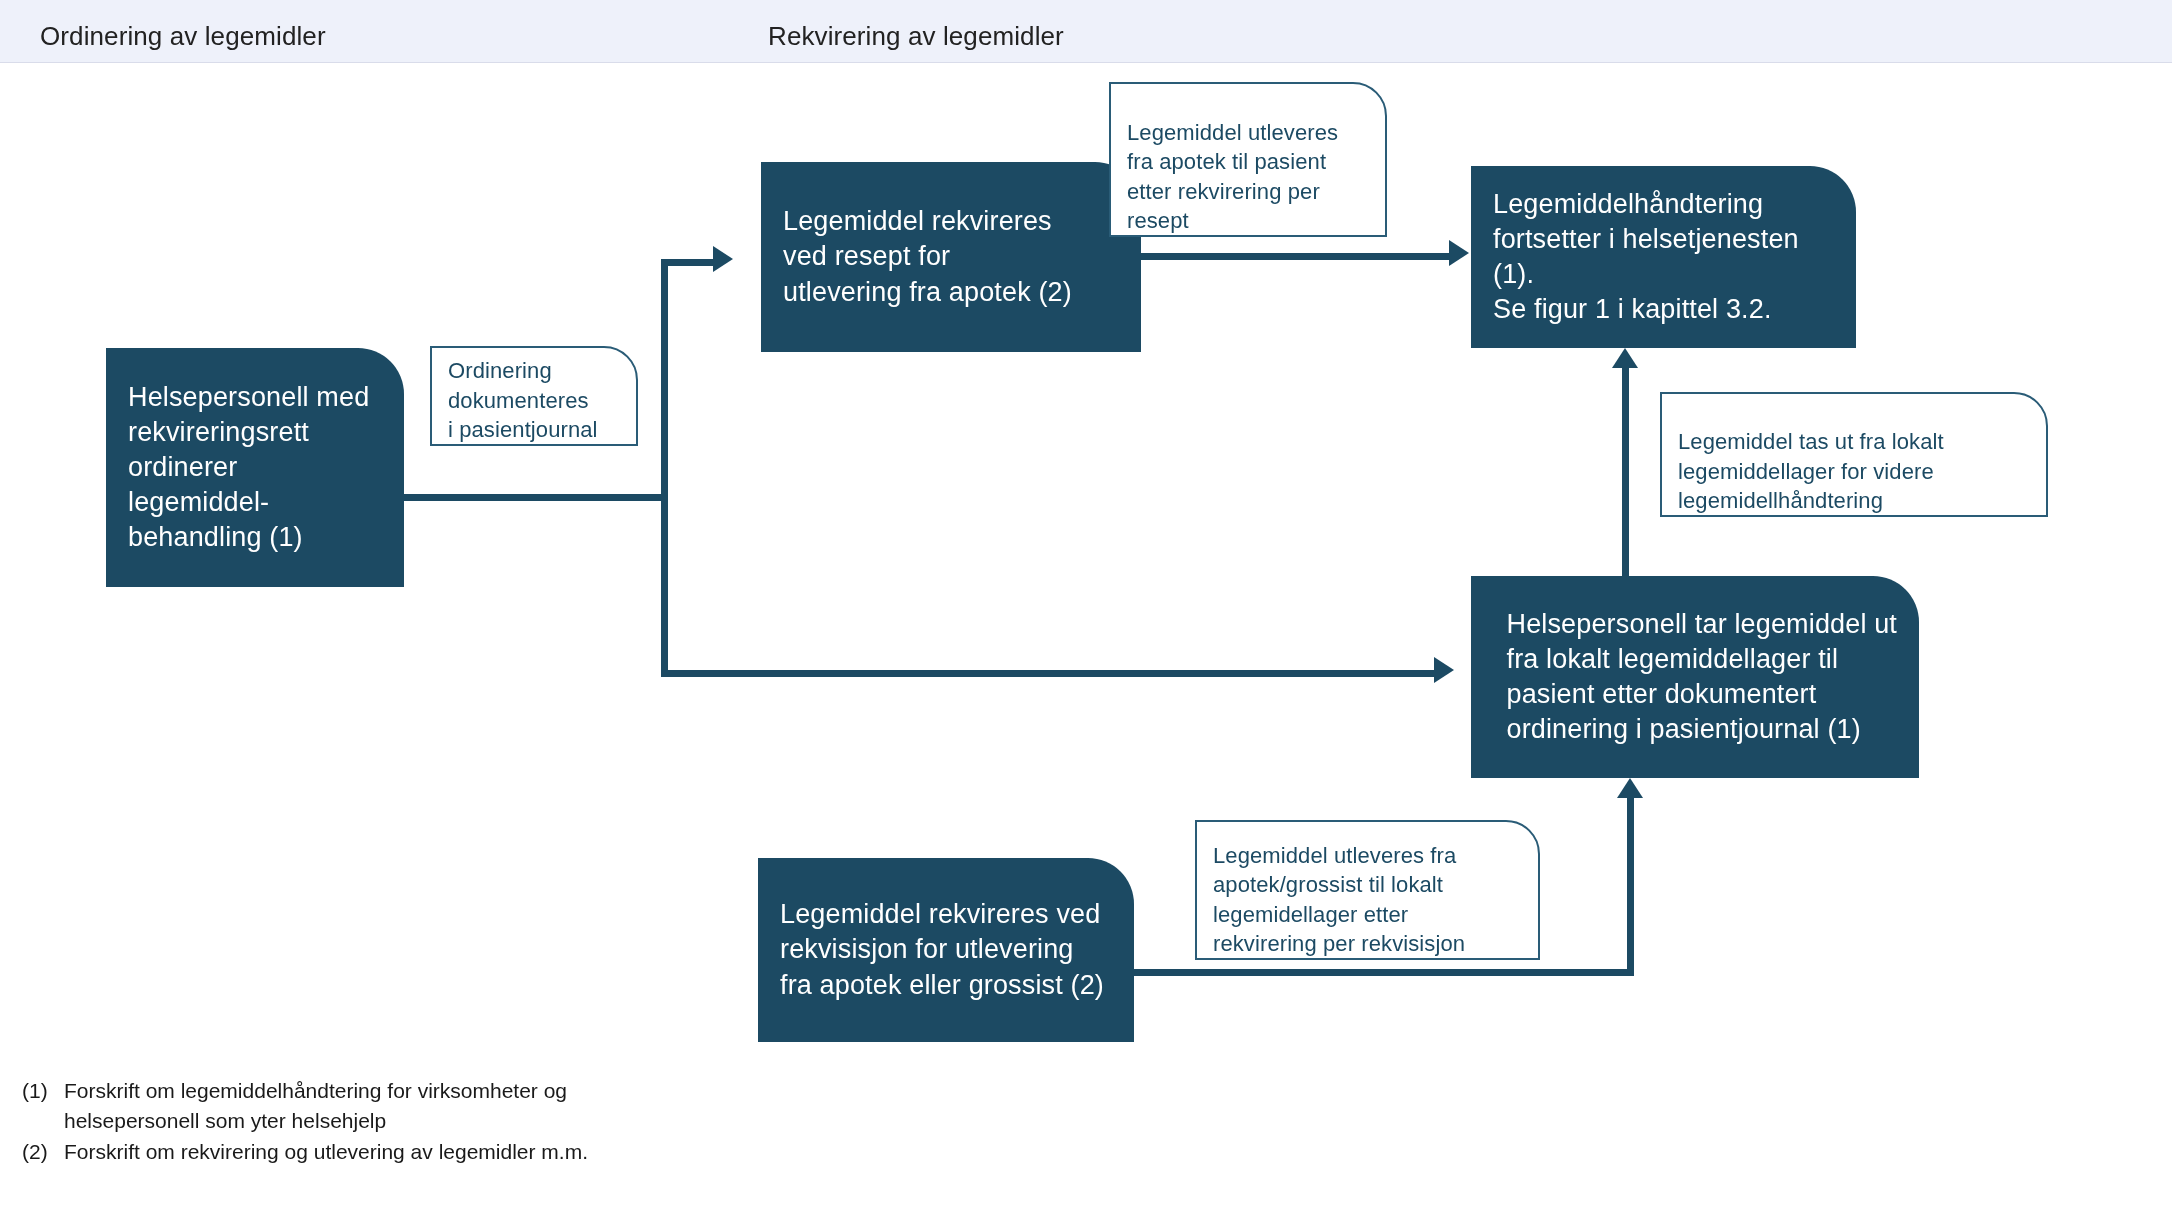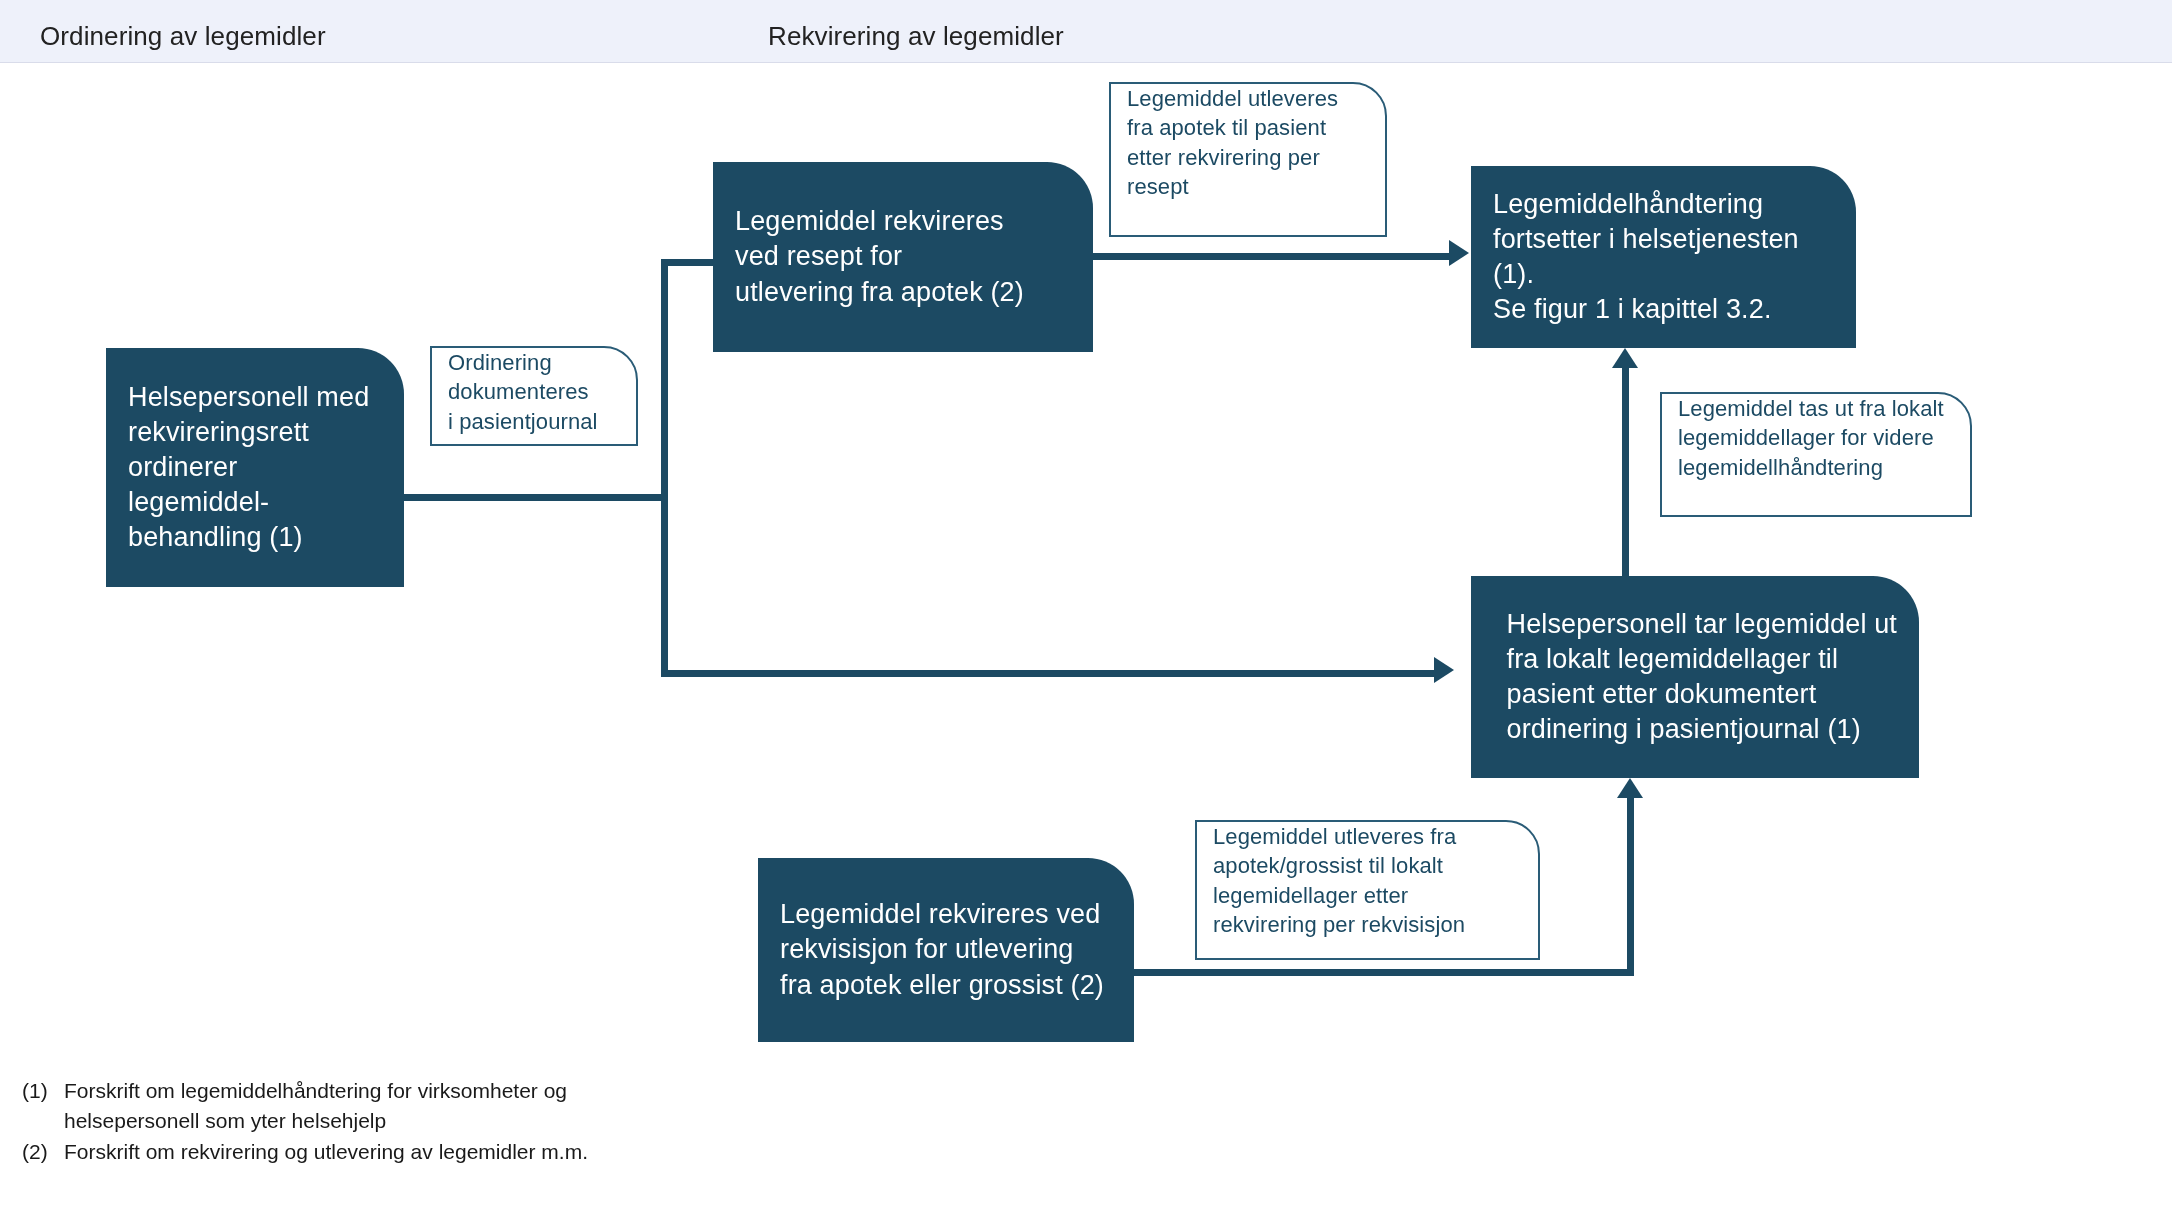--- a/index.html
+++ b/index.html
@@ -37,45 +37,45 @@
     border-top-right-radius:46px;
     padding:0 22px;
   }
   .node .node-text{
     font-size:27px;line-height:1.30;
     white-space:pre-line;
     letter-spacing:.15px;
   }
 
   #node-ordinerer   {left:106px; top:348px; width:298px; height:239px;}
-  #node-resept      {left:713px; top:162px; width:380px; height:190px;}
+  #node-resept      {left:761px; top:162px; width:380px; height:190px;}
   #node-fortsetter  {left:1471px;top:166px; width:385px; height:182px;}
   #node-uttak       {left:1471px;top:576px; width:448px; height:202px;justify-content:flex-end;}
   #node-rekvisisjon {left:758px; top:858px; width:376px; height:184px;}
 
   
   .note{
     position:absolute;
     background:#ffffff;
     border:2px solid #2a5c77;
     box-sizing:border-box;
     border-top-right-radius:34px;
-    display:flex;align-items:flex-start;
+    display:flex;align-items:flex-end;
     padding:0 16px;
     color:#1c4a63;
   }
   .note .note-text{
     font-size:22px;line-height:1.33;
     white-space:pre-line;
     letter-spacing:.1px;
   }
 
   #note-ordinering  {left:430px; top:346px; width:208px; height:100px;}
   #note-resept      {left:1109px;top:82px;  width:278px; height:155px;}
-  #note-uttak       {left:1660px;top:392px; width:312px; height:125px;}
+  #note-uttak       {left:1660px;top:392px; width:388px; height:125px;}
   #note-rekvisisjon {left:1195px;top:820px; width:345px; height:140px;}
 
   
   .conn{position:absolute;background:#1c4a63;}
   .h{height:7px;}
   .v{width:7px;}
 
   
   .arrow-right{
     position:absolute;width:0;height:0;

